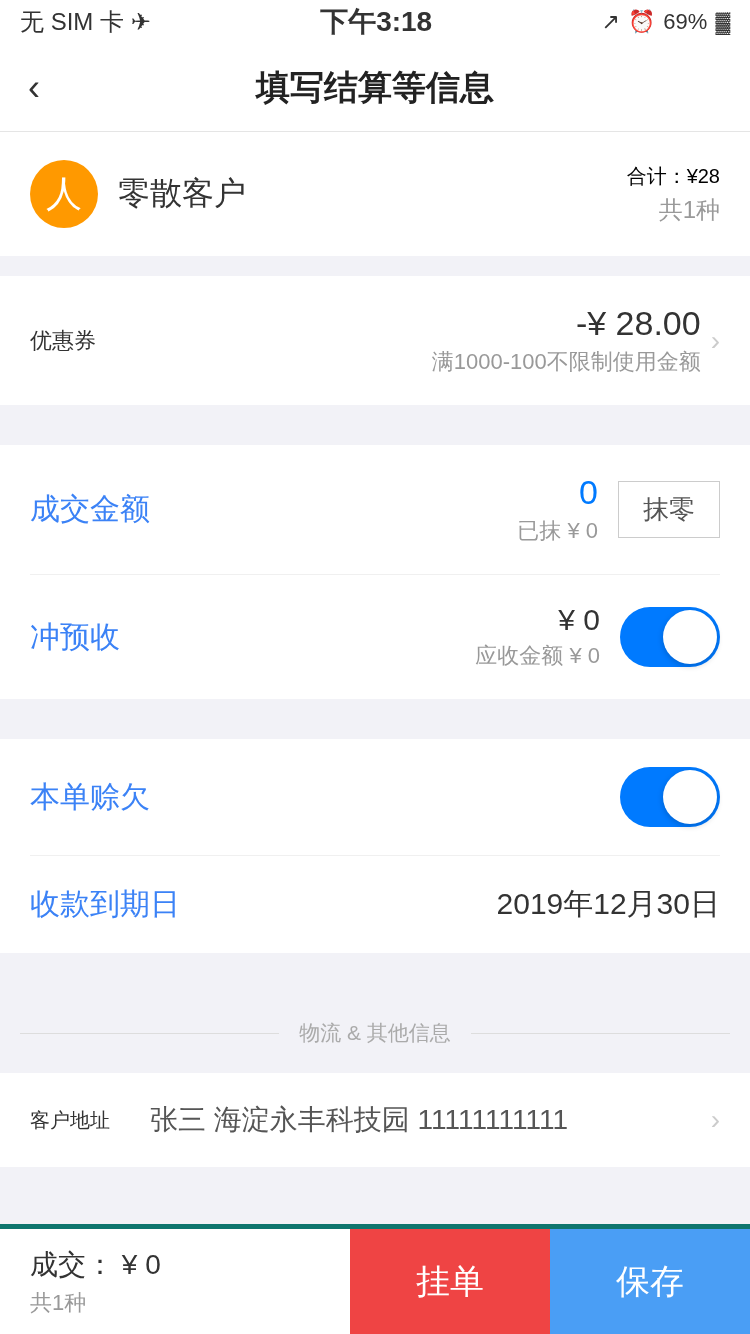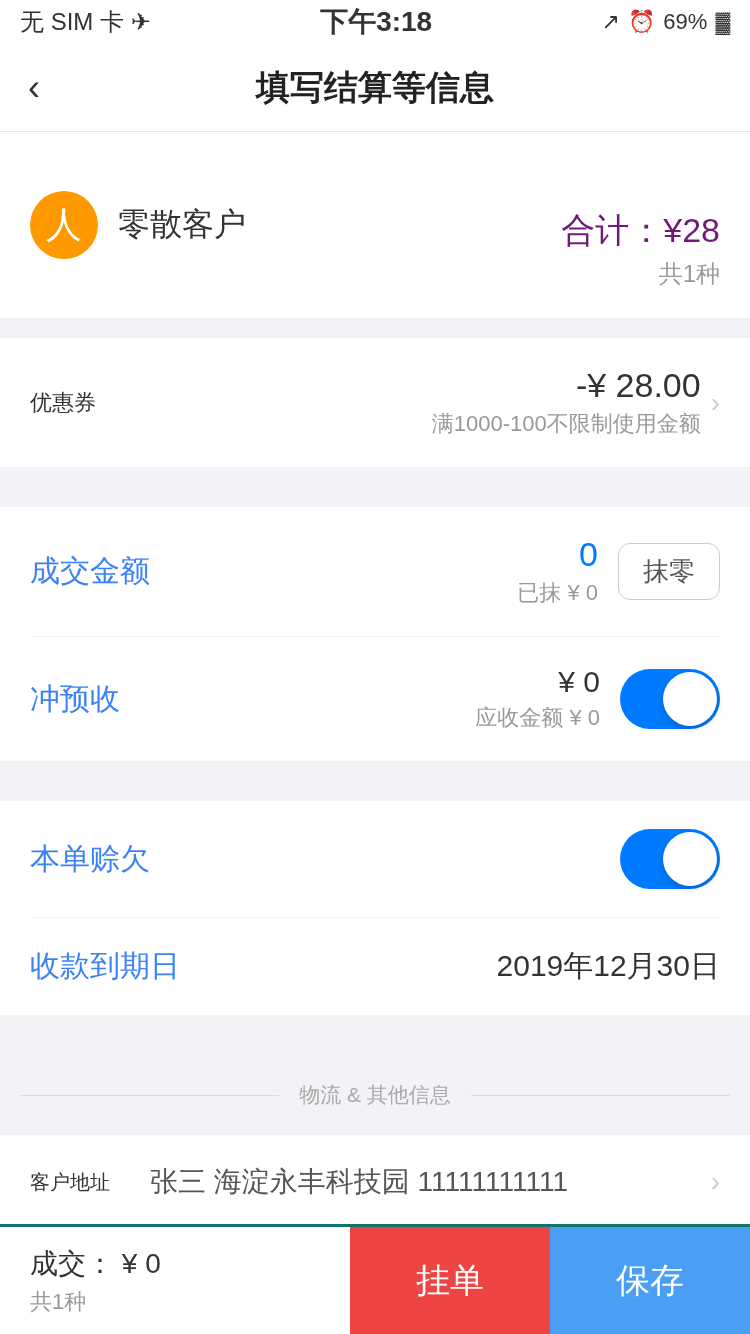--- a/index.html
+++ b/index.html
@@ -69,21 +69,21 @@
     .customer-left { display: flex; align-items: center; gap: 20px; }
     .avatar {
       width: 68px; height: 68px;
       background: #f90;
       border-radius: 50%;
       display: flex; align-items: center; justify-content: center;
       font-size: 36px; color: #fff;
     }
     .customer-name { font-size: 32px; color: #333; font-weight: 500; }
     .customer-right { text-align: right; }
-    .total-amount { font-size: 34px; color: #701a75; margin-top: 48px; }
+    .total-amount { font-size: 20px; color: #000000; }
     .total-count { font-size: 24px; color: #999; margin-top: 4px; }
 
     
     .divider { height: 1px; background: #f0f0f0; margin: 0 30px; }
 
     
     .coupon-row {
       display: flex;
       align-items: center;
       justify-content: space-between;
@@ -110,21 +110,21 @@
       min-height: 90px;
     }
     .form-label { font-size: 30px; color: #3b82f6; }
     .form-right { display: flex; align-items: center; gap: 20px; }
     .form-value { font-size: 34px; color: #007aff; font-weight: 500; }
     .form-sub { font-size: 22px; color: #999; text-align: right; margin-top: 4px; }
 
     
     .round-zero-btn {
       border: 1px solid #ccc;
-      border-radius: 12px;
+      border-radius: 0;
       padding: 10px 24px;
       font-size: 26px;
       color: #555;
       background: #fff;
       cursor: pointer;
     }
 
     
     .toggle {
       width: 100px;
@@ -178,21 +178,21 @@
     
     .bottom-bar {
       position: fixed;
       bottom: 0;
       left: 0;
       width: 750px;
       height: 110px;
       background: #fff;
       display: flex;
       align-items: center;
-      border-top: 3px solid #0f766e;
+      border-top: 5px solid #0f766e;
     }
     .bottom-info {
       flex: 1;
       padding: 0 30px;
     }
     .bottom-deal { font-size: 28px; color: #333; }
     .bottom-count { font-size: 22px; color: #999; margin-top: 4px; }
     .bottom-btns { display: flex; height: 100%; }
     .btn-pending {
       width: 200px;

